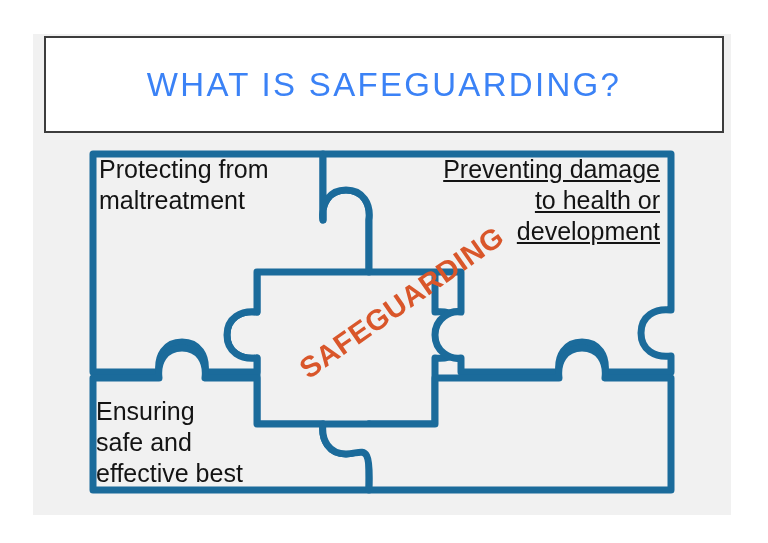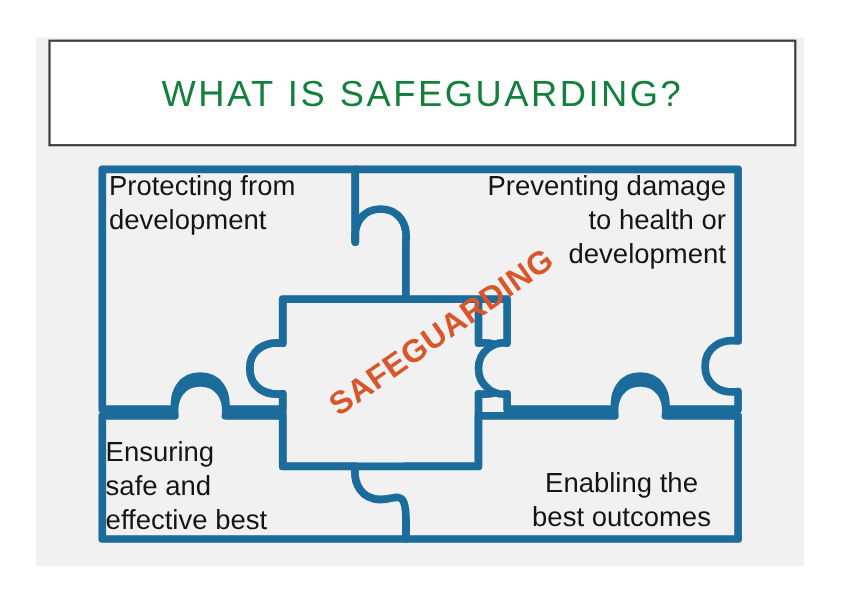--- a/index.html
+++ b/index.html
@@ -43,21 +43,21 @@
     box-sizing: border-box;
     display: flex;
     align-items: center;
     justify-content: center;
   }
   #title-text {
     font-family: "Liberation Sans", sans-serif;
     font-size: 33px;
     font-weight: 300;
     letter-spacing: 2.3px;
-    color: #15803d;
+    color: #3b82f6;
     white-space: nowrap;
     line-height: 1;
   }
 
   
   #puzzle-svg {
     position: absolute;
     left: 33px;
     top: 134px;
     width: 698px;
@@ -69,21 +69,21 @@
   .piece-label {
     position: absolute;
     font-family: "Liberation Sans", sans-serif;
     font-size: 25px;
     line-height: 31px;
     color: #141414;
     white-space: pre-line;
     pointer-events: none;
   }
   #label-tl { left: 99px;  top: 154px; text-align: left; }
-  #label-tr { left: 402px; top: 154px; text-align: right; width: 258px; }
+  #label-tr { left: 402px; top: 154px; text-align: right; width: 258px; text-decoration: underline; }
   #label-bl { left: 96px;  top: 396px; text-align: left; }
   #label-br { left: 470px; top: 424px; text-align: center; width: 190px; }
 
   #center-word {
     position: absolute;
     left: 285px;
     top: 298px;
     width: 200px;
     font-family: "Liberation Sans", sans-serif;
     font-size: 29px;
@@ -190,28 +190,26 @@
                L 638,356
                L 336,356
                C 338,306 330,320 313,320
                C 296,320 288,306 290,290
                Z"></path>
 
     </g>
   </svg>
 
   <div class="piece-label" id="label-tl">Protecting from
-development</div>
+maltreatment</div>
 
   <div class="piece-label" id="label-tr">Preventing damage
 to health or
 development</div>
 
   <div class="piece-label" id="label-bl">Ensuring
 safe and
 effective best</div>
 
-  <div class="piece-label" id="label-br">Enabling the
-best outcomes</div>
 
   <div id="center-word">SAFEGUARDING</div>
 
 </div>
 
 </body></html>

